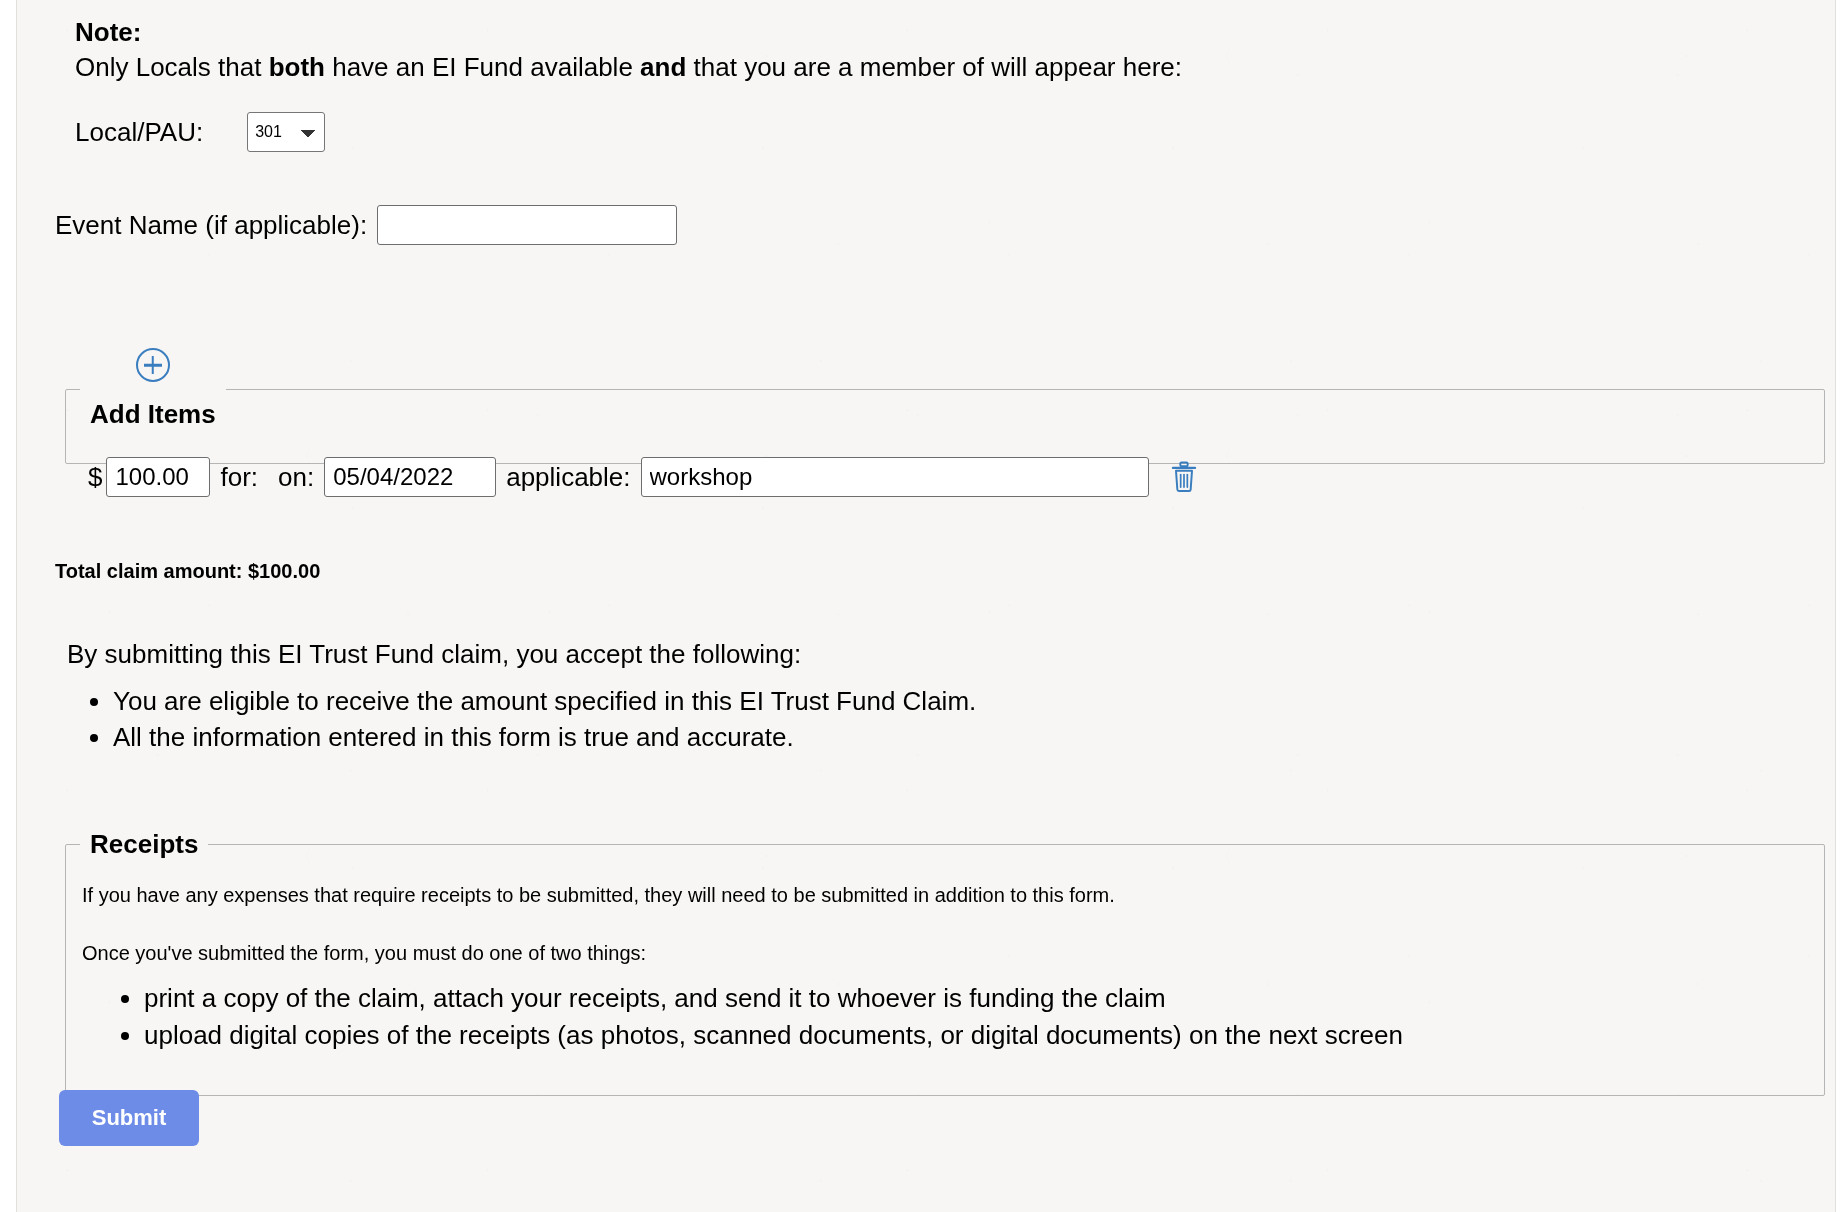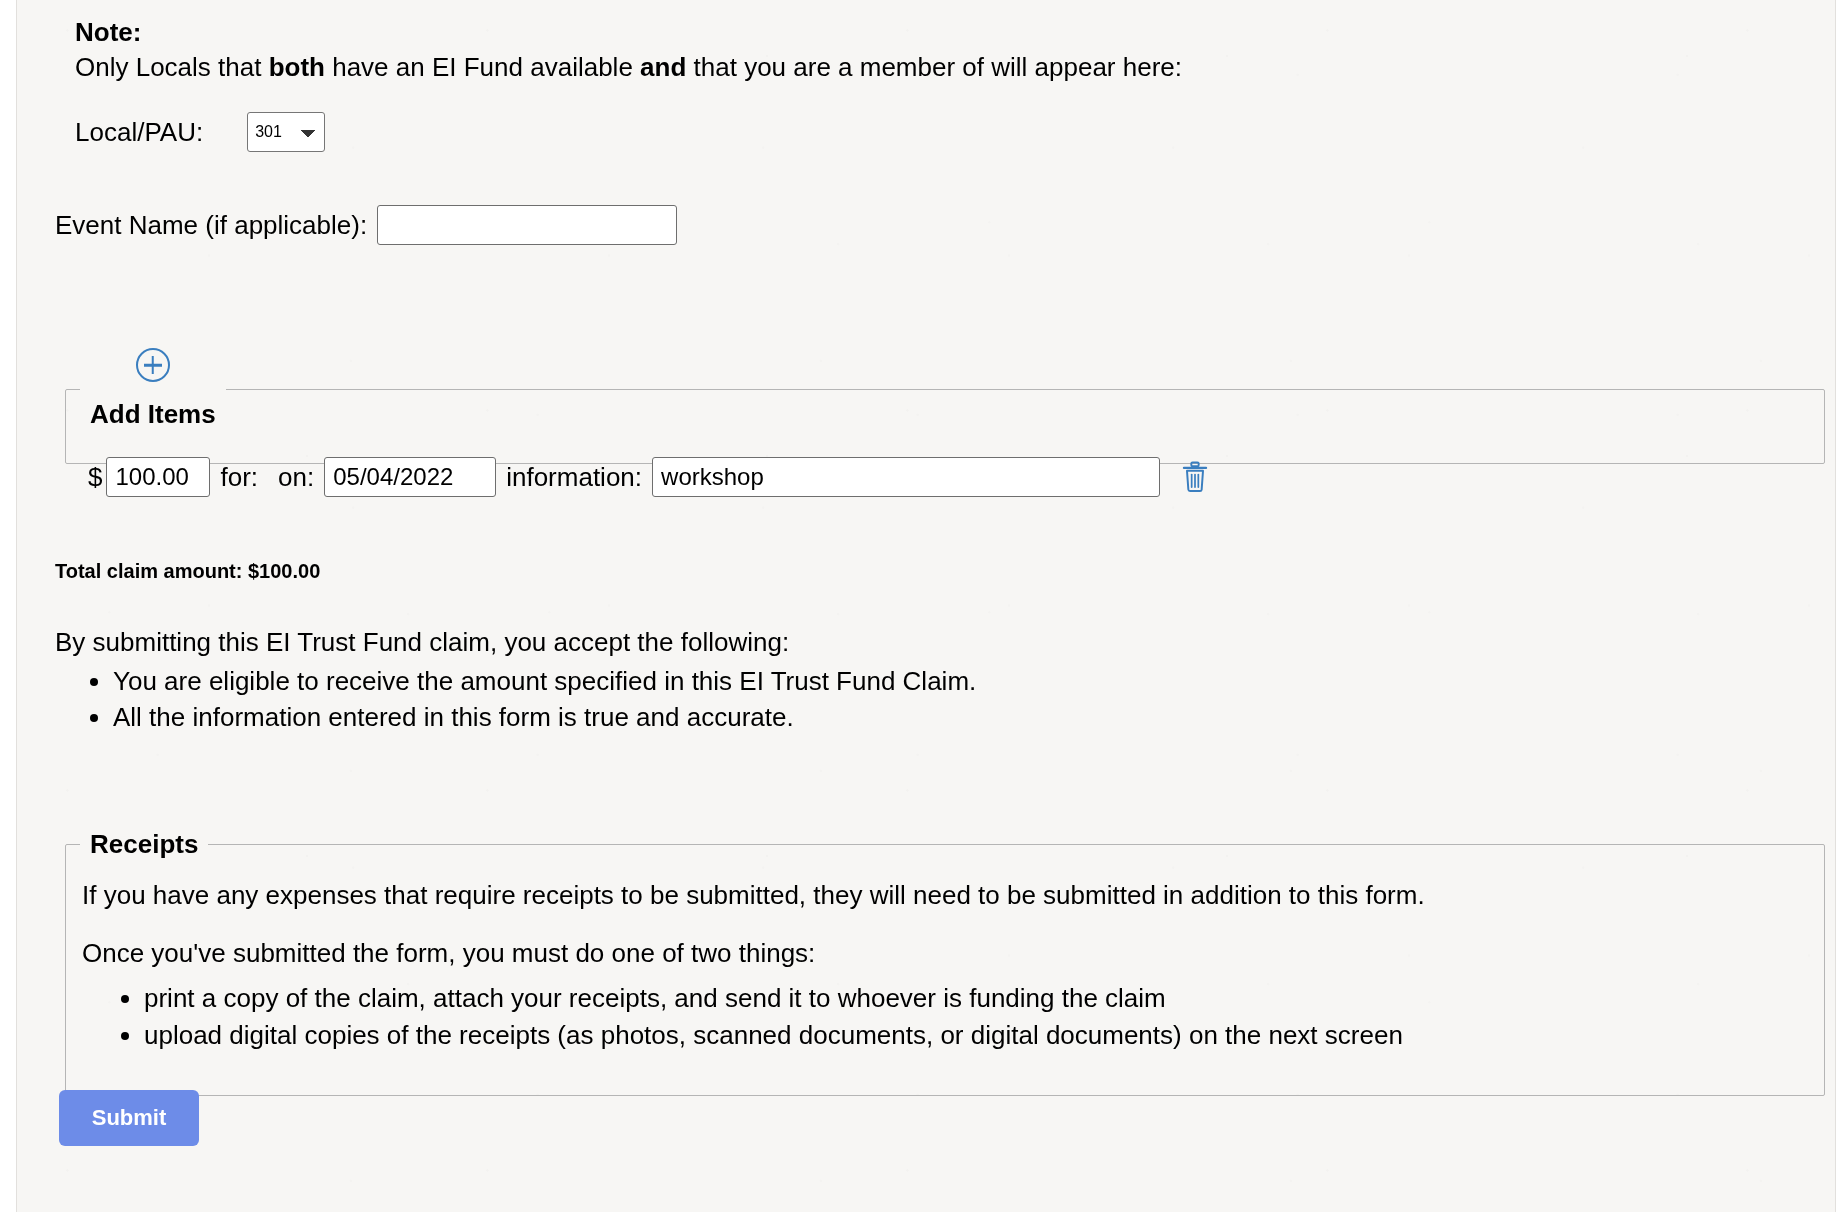--- a/index.html
+++ b/index.html
@@ -225,21 +225,21 @@
   
   .accept-block {
     position: absolute;
     left: 38px;
     top: 625px;
     width: 1400px;
   }
   .accept-intro {
     font-size: 26px;
     line-height: 34px;
-    margin: 0;
+    margin: 12px;
   }
   .accept-list {
     margin: 4px 0 0 0;
     padding-left: 58px;
     list-style: disc;
   }
   .accept-list li {
     font-size: 26px;
     line-height: 36px;
   }
@@ -249,21 +249,21 @@
     left: 48px;
     top: 782px;
     width: 1760px;
     height: 268px;
     margin-top: 46px;
   }
   .receipts-body {
     padding: 18px 20px 0 16px;
   }
   .receipts-p {
-    font-size: 26px;
+    font-size: 20px;
     line-height: 34px;
     margin: 0 0 24px 0;
   }
   .receipts-p.second { margin-bottom: 10px; }
   .receipts-list {
     margin: 0;
     padding-left: 62px;
     list-style: disc;
   }
   .receipts-list li {
@@ -316,21 +316,21 @@
         <span class="plus-icon"></span>
         <span class="legend-text">Add Items</span>
       </legend>
 
       <div class="item-row">
         <span class="dollar-sign">$</span>
         <input type="text" class="text-input amount-input" value="100.00" style="">
         <span class="inline-label">for:</span>
         <span class="inline-label">on:</span>
         <input type="text" class="text-input date-input" value="05/04/2022" style="">
-        <span class="inline-label">information:</span>
+        <span class="inline-label">applicable:</span>
         <input type="text" class="text-input desc-input" value="workshop" style="">
         <button class="trash-btn">
           <svg width="30" height="32" viewBox="0 0 24 26">
             <rect x="9" y="1.2" width="6" height="3" rx="1" fill="none" stroke="#3a7ebf" stroke-width="1.6"></rect>
             <line x1="3" y1="5.6" x2="21" y2="5.6" stroke="#3a7ebf" stroke-width="1.8" stroke-linecap="round"></line>
             <path d="M5.5 8 L6.6 23.2 Q6.7 24.4 7.9 24.4 L16.1 24.4 Q17.3 24.4 17.4 23.2 L18.5 8 Z" fill="none" stroke="#3a7ebf" stroke-width="1.6" stroke-linejoin="round"></path>
             <line x1="9.3" y1="11" x2="9.3" y2="21.2" stroke="#3a7ebf" stroke-width="1.4" stroke-linecap="round"></line>
             <line x1="12" y1="11" x2="12" y2="21.2" stroke="#3a7ebf" stroke-width="1.4" stroke-linecap="round"></line>
             <line x1="14.7" y1="11" x2="14.7" y2="21.2" stroke="#3a7ebf" stroke-width="1.4" stroke-linecap="round"></line>
           </svg>

